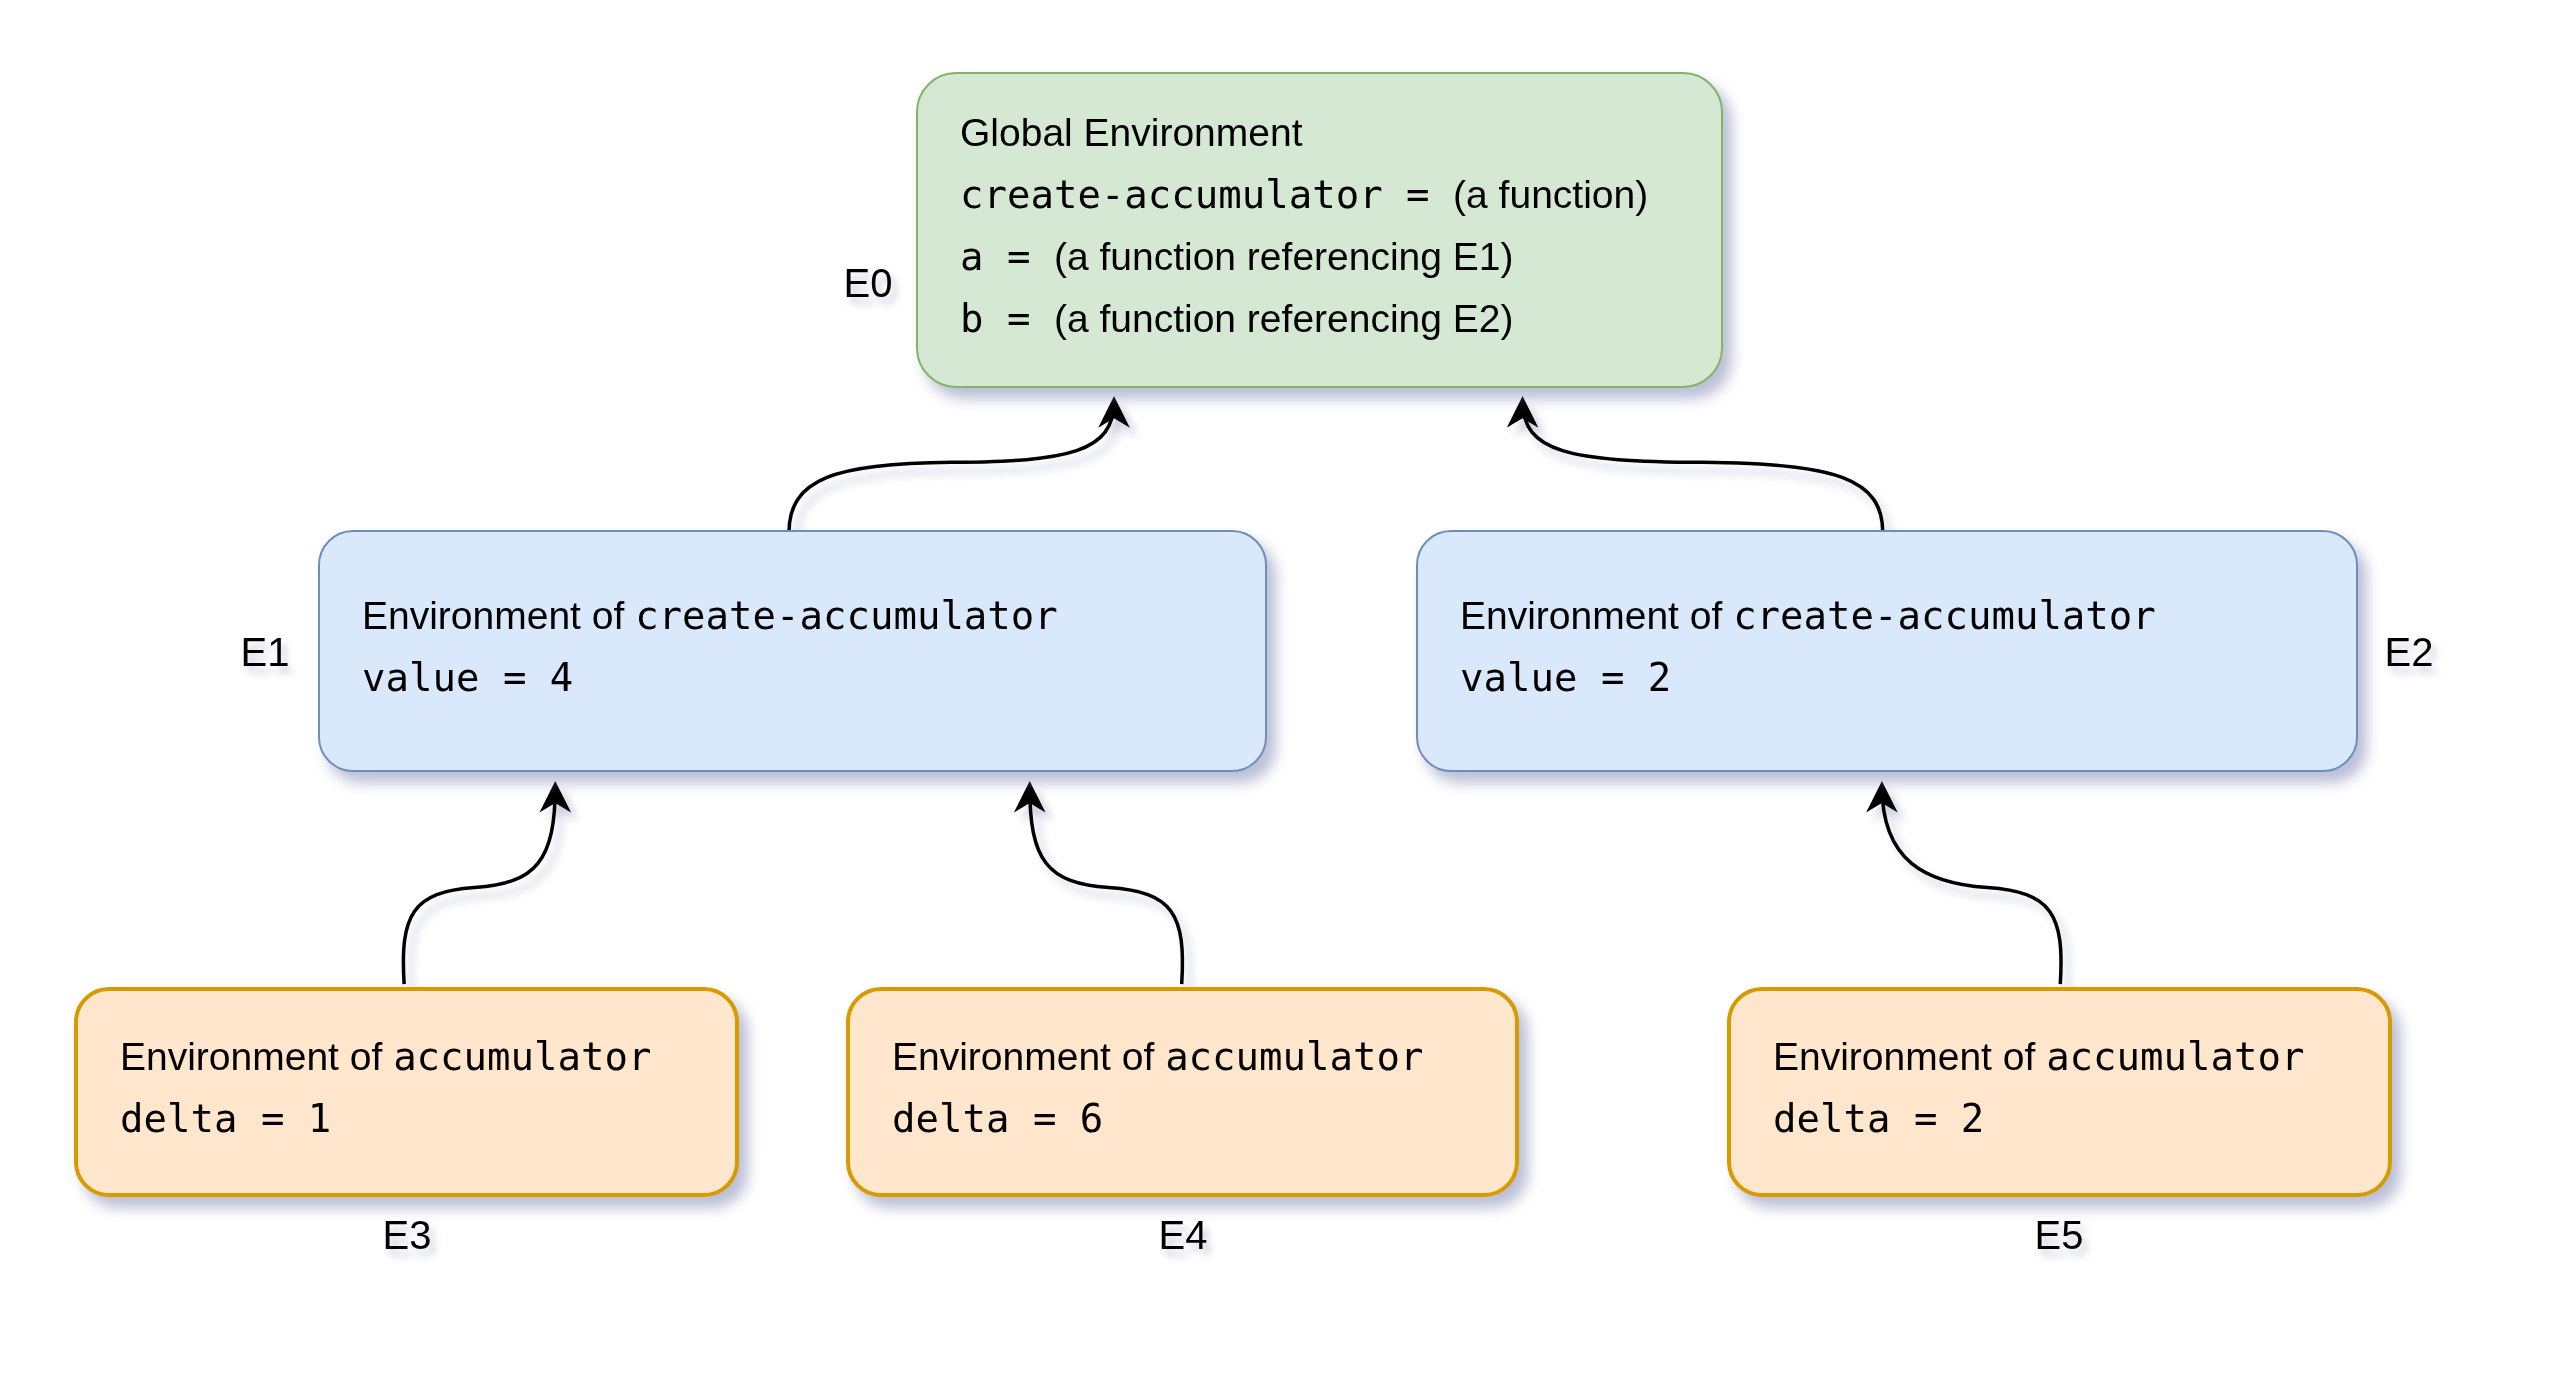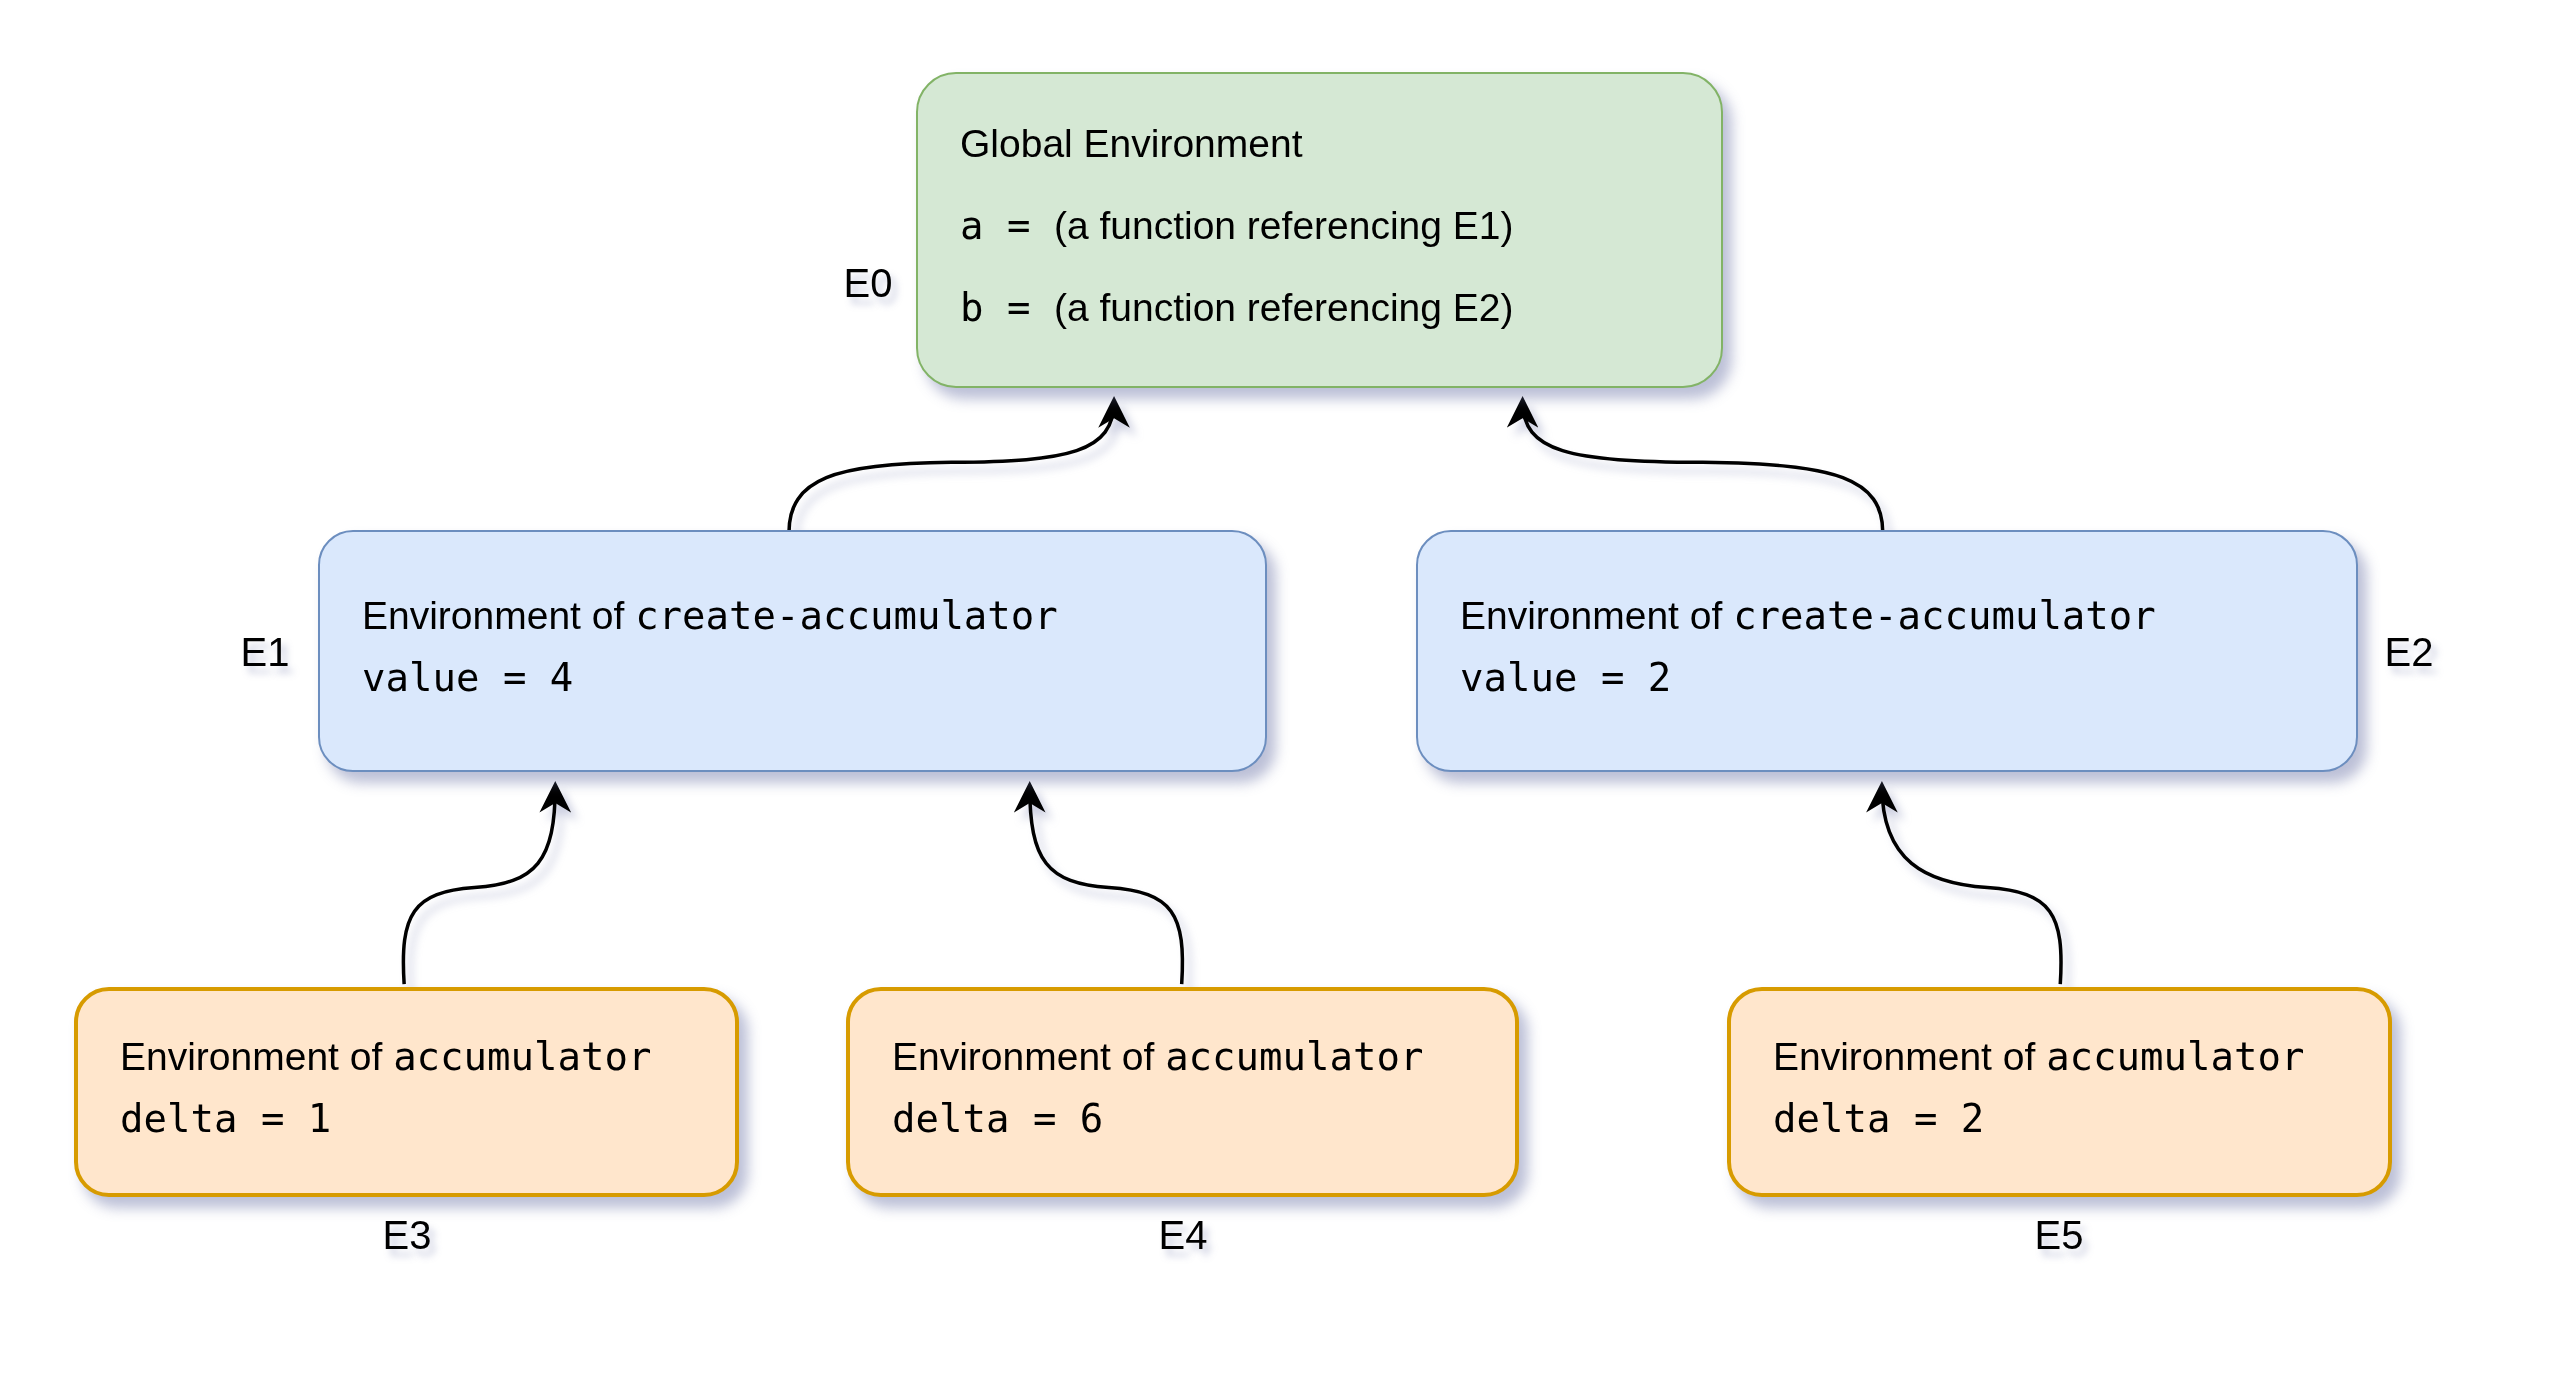--- a/index.html
+++ b/index.html
@@ -25,21 +25,20 @@
     white-space: nowrap;
     color: #000000;
   }
   .env-box .sans { font-family: "Liberation Sans", sans-serif; font-size: 39px; }
   .env-box .mono { font-family: "DejaVu Sans Mono", monospace; font-size: 39px; }
 
   #box-e0 {
     left: 916px; top: 72px; width: 807px; height: 316px;
     background: var(--green_fill); border: 2.6px solid var(--green_stroke);
     border-radius: 40px;
-    gap: 20px;
   }
   #box-e1 {
     left: 318px; top: 530px; width: 949px; height: 242px;
     background: var(--blue_fill); border: 2.6px solid var(--blue_stroke);
     border-radius: 35px;
   }
   #box-e2 {
     left: 1416px; top: 530px; width: 942px; height: 242px;
     background: var(--blue_fill); border: 2.6px solid var(--blue_stroke);
     border-radius: 35px;
@@ -101,20 +100,21 @@
     </defs>
     <path class="connector" marker-end="url(#arrowhead)" d="M 898 606 C 898 545, 950 527, 1083 526 C 1216 525, 1268 515, 1268 456"></path>
     <path class="connector" marker-end="url(#arrowhead)" d="M 2143 606 C 2143 545, 2090 527, 1938 526 C 1786 525, 1733 515, 1733 456"></path>
     <path class="connector" marker-end="url(#arrowhead)" d="M 460 1120 C 455 1040, 470 1015, 540 1010 C 610 1005, 632 980, 632 894"></path>
     <path class="connector" marker-end="url(#arrowhead)" d="M 1345 1120 C 1350 1040, 1335 1015, 1262 1010 C 1192 1005, 1172 980, 1172 894"></path>
     <path class="connector" marker-end="url(#arrowhead)" d="M 2345 1120 C 2350 1040, 2335 1015, 2262 1010 C 2192 1005, 2142 980, 2142 894"></path>
   </svg>
 
   <div id="box-e0" class="env-box">
       <div class="line"><span class="sans">Global Environment</span></div>
+      <div class="line"><span class="mono">create-accumulator = </span><span class="sans">(a function)</span></div>
       <div class="line"><span class="mono">a = </span><span class="sans">(a function referencing E1)</span></div>
       <div class="line"><span class="mono">b = </span><span class="sans">(a function referencing E2)</span></div>
     </div>
   <div id="box-e1" class="env-box">
       <div class="line"><span class="sans">Environment of </span><span class="mono">create-accumulator</span></div>
       <div class="line"><span class="mono">value = 4</span></div>
     </div>
   <div id="box-e2" class="env-box">
       <div class="line"><span class="sans">Environment of </span><span class="mono">create-accumulator</span></div>
       <div class="line"><span class="mono">value = 2</span></div>

